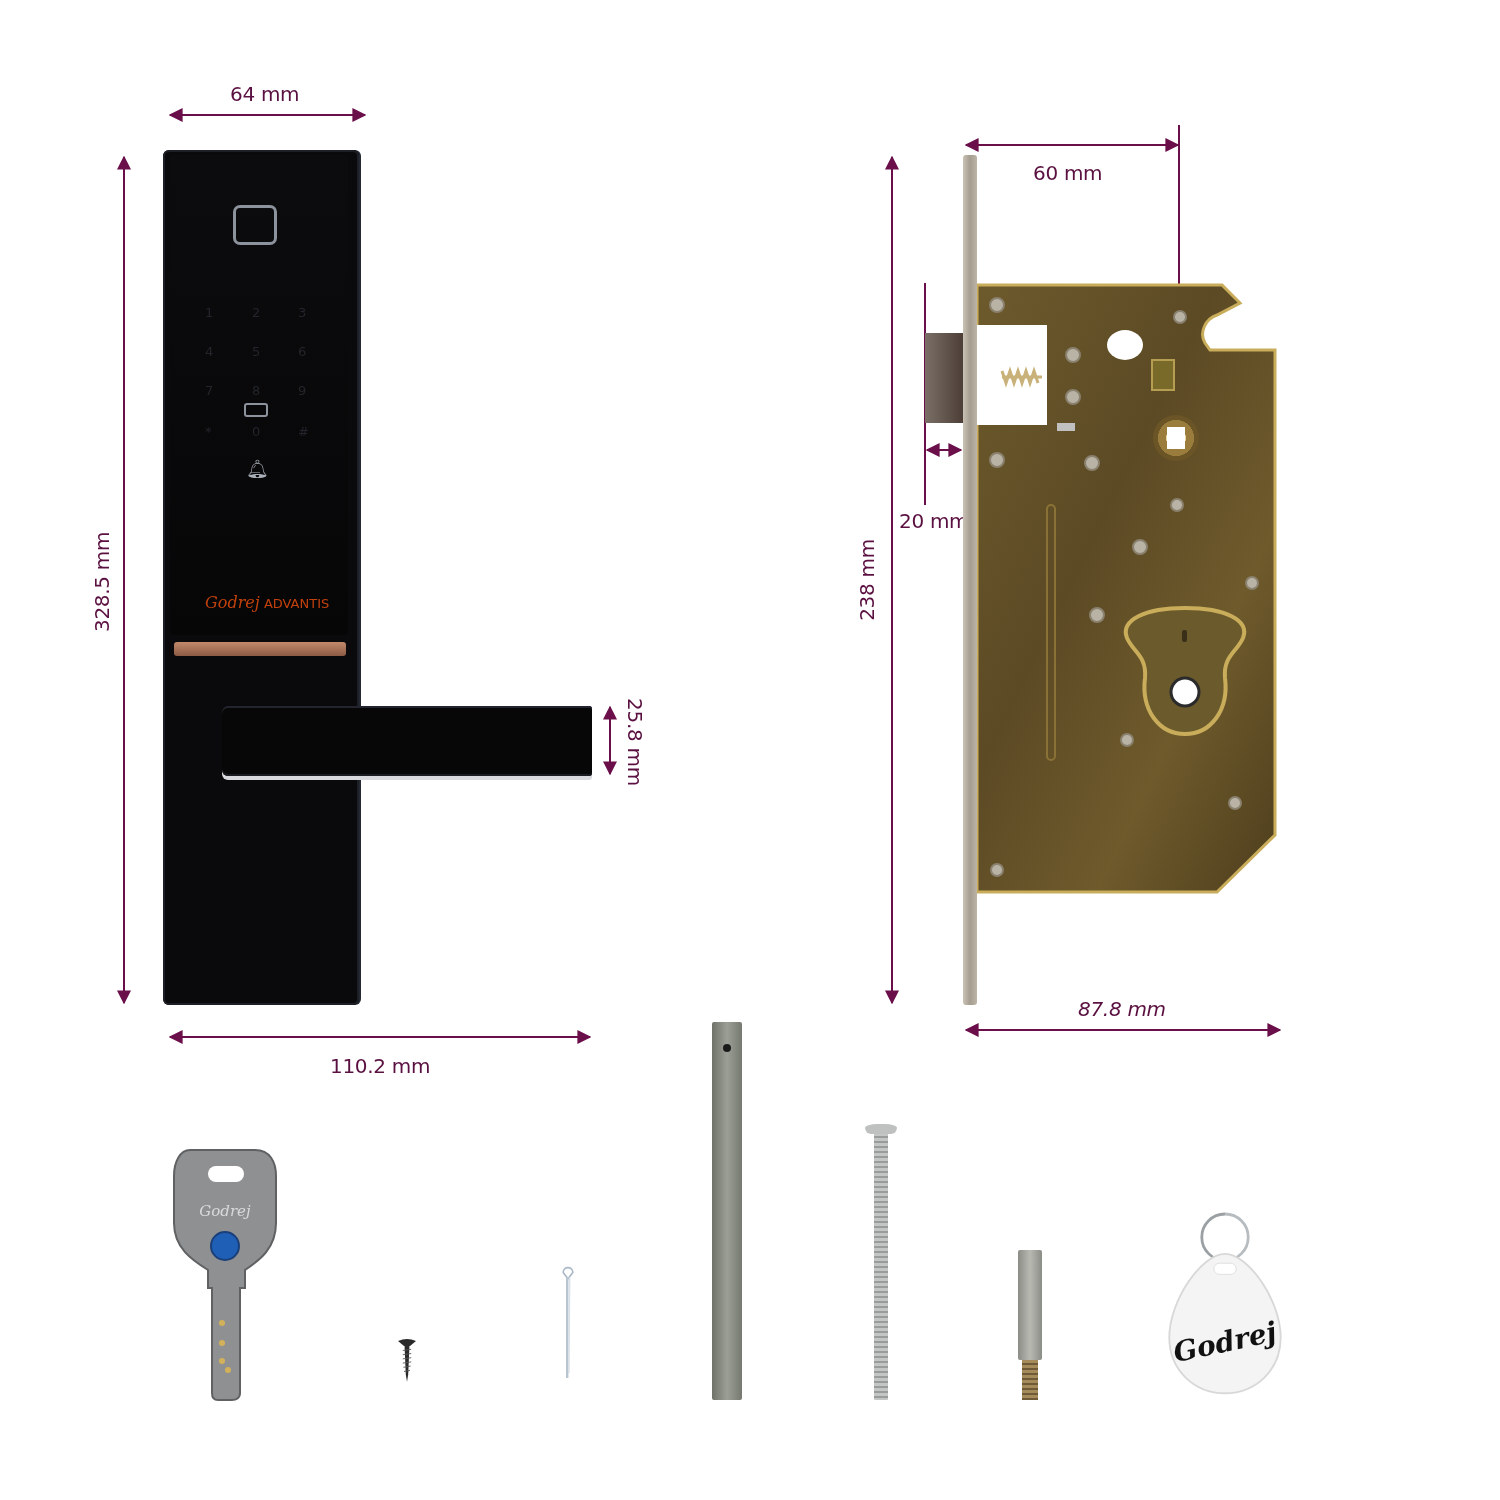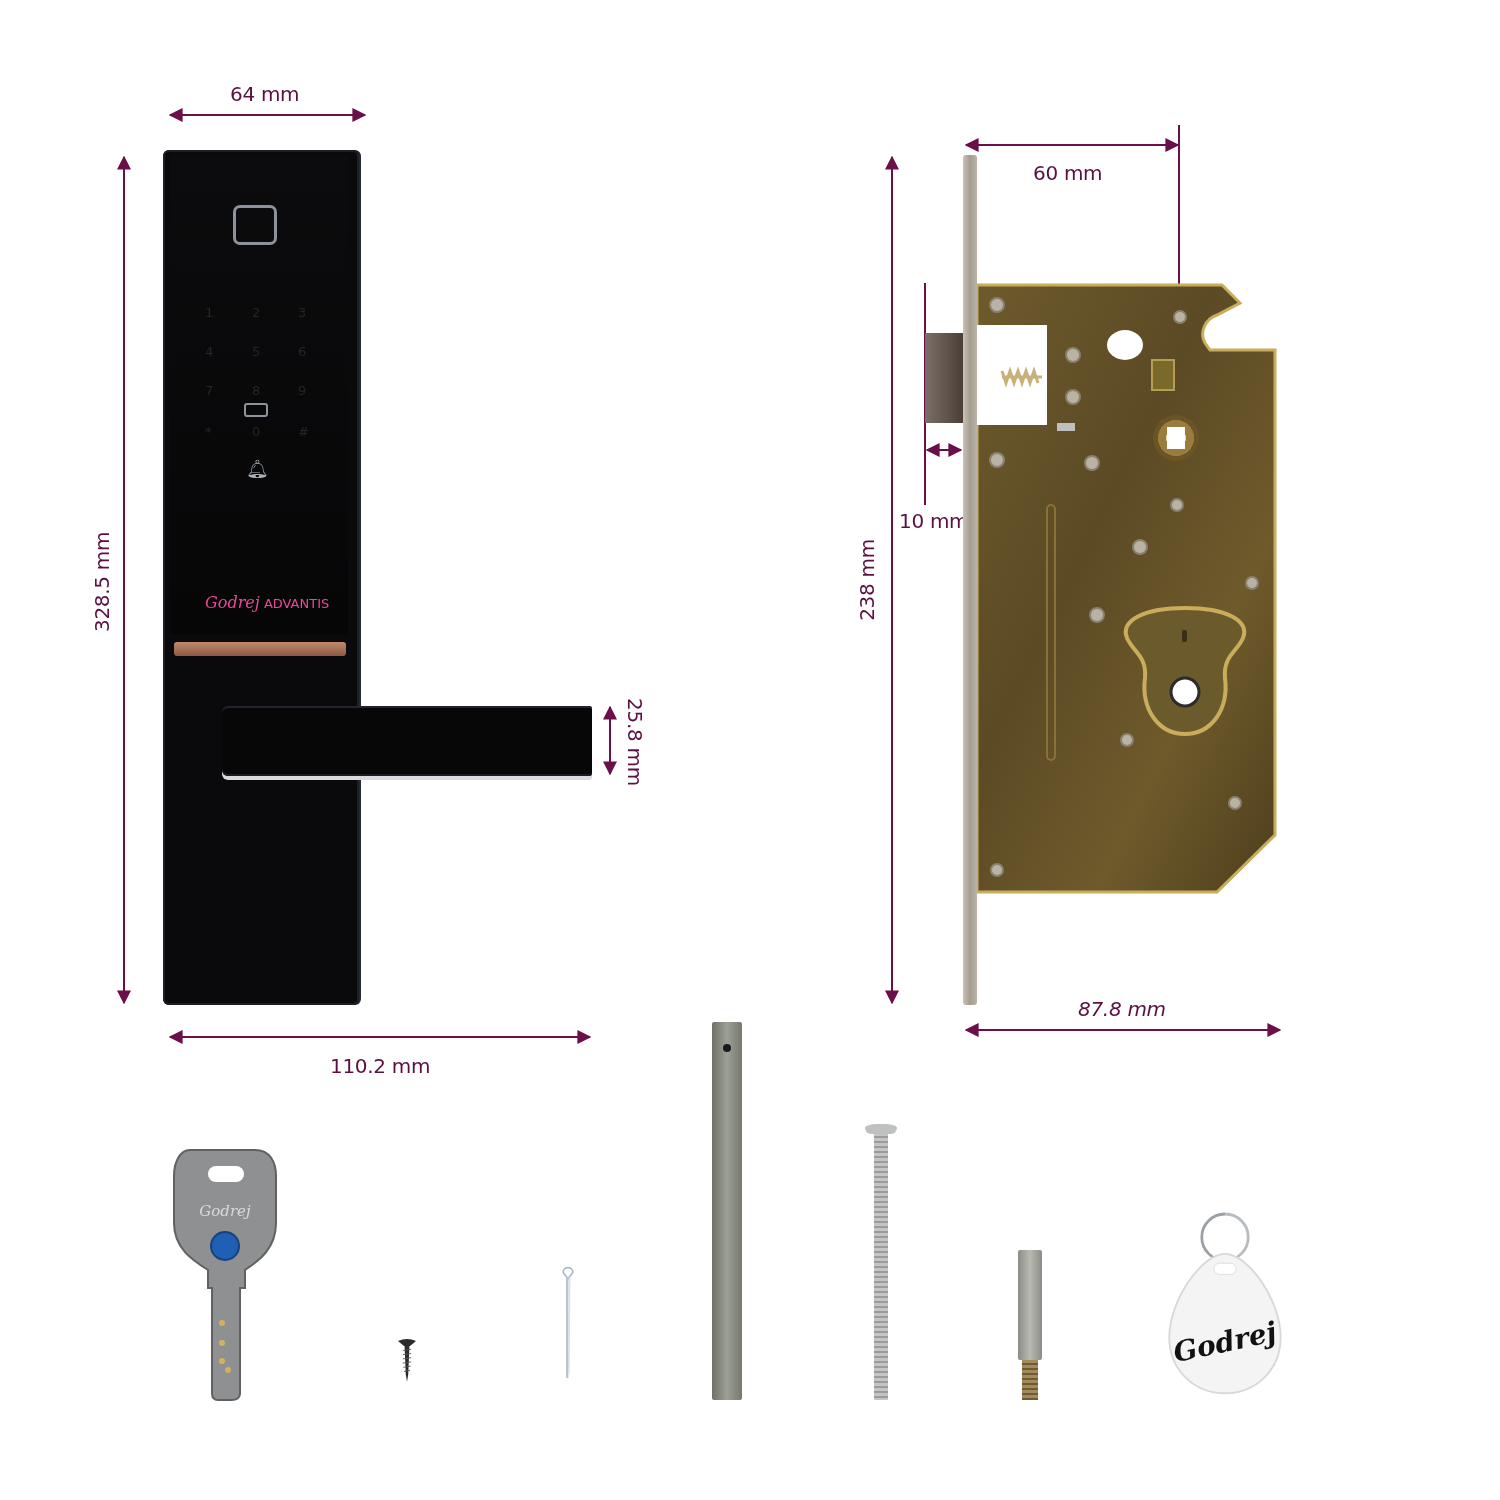--- a/index.html
+++ b/index.html
@@ -17,21 +17,21 @@
                border-radius: 6px; box-shadow: inset 0 0 0 2px #1d1f26, 2px 0 0 #262a33; }
   .lock-top { left: 170px; top: 155px; width: 178px; height: 480px; background: linear-gradient(180deg,#0c0c0e,#060607);
               border-radius: 4px; }
   .fp-sensor { left: 233px; top: 205px; width: 44px; height: 40px; border: 3px solid #8d939c;
                border-radius: 7px; box-sizing: border-box; }
   .keypad { left: 190px; top: 300px; width: 130px; height: 190px; }
   .key { position: absolute; color: #23252b; font-size: 13px; }
   .card-icon { left: 244px; top: 403px; width: 24px; height: 14px; border: 2px solid #8d939c;
                border-radius: 3px; box-sizing: border-box; }
   .bell-icon { left: 246px; top: 458px; color: #aab0b8; font-size: 18px; }
-  .brand { left: 205px; top: 593px; color: #ec4899; font-size: 13px; }
+  .brand { left: 205px; top: 593px; color: #c2410c; font-size: 13px; }
   .brand .script { font-family: "DejaVu Serif", serif; font-style: italic; font-size: 16px; }
   .copper { left: 174px; top: 642px; width: 172px; height: 14px; background: linear-gradient(180deg,#c28a6b,#8c5a44);
             border-radius: 3px; }
   .lever { left: 222px; top: 706px; width: 370px; height: 70px; background: #070708;
            border-radius: 6px 3px 3px 6px; box-shadow: inset 0 2px 0 #22252d, inset 0 -2px 0 #1a1c22, 0 4px 0 #d8dadd; }
 
   
   .faceplate { left: 963px; top: 155px; width: 14px; height: 850px; background: linear-gradient(90deg,#c9c2b5,#a59d90,#bcb4a6);
                border-radius: 3px; }
   .latch { left: 925px; top: 333px; width: 40px; height: 90px; background: linear-gradient(90deg,#7a6f66,#4a3c35); }
@@ -84,21 +84,21 @@
 
   <line x1="966" y1="1030" x2="1280" y2="1030" stroke="#6b0f4a" stroke-width="2" marker-start="url(#ah)" marker-end="url(#ah)"></line>
 </svg>
 
 <div class="dim-label" style="left:230px;top:82px;">64 mm</div>
 <div class="dim-label vert" style="left:52px;top:570px;width:100px;text-align:center;">328.5 mm</div>
 <div class="dim-label" style="left:330px;top:1054px;">110.2 mm</div>
 <div class="dim-label vert-cw" style="left:590px;top:730px;width:90px;text-align:center;">25.8 mm</div>
 <div class="dim-label" style="left:1033px;top:153px;margin-top:8px;">60 mm</div>
 <div class="dim-label vert" style="left:822px;top:568px;width:90px;text-align:center;">238 mm</div>
-<div class="dim-label" style="left:899px;top:509px;">10 mm</div>
+<div class="dim-label" style="left:899px;top:509px;">20 mm</div>
 <div class="dim-label" style="left:1078px;top:997px;font-style:italic;">87.8 mm</div>
 
 <div>
   <div class="abs lock-body"></div>
   <div class="abs lock-top"></div>
   <div class="abs fp-sensor"></div>
   <div class="abs keypad">
     <span class="key" style="left:15px;top:5px;">1</span>
     <span class="key" style="left:62px;top:5px;">2</span>
     <span class="key" style="left:108px;top:5px;">3</span>

